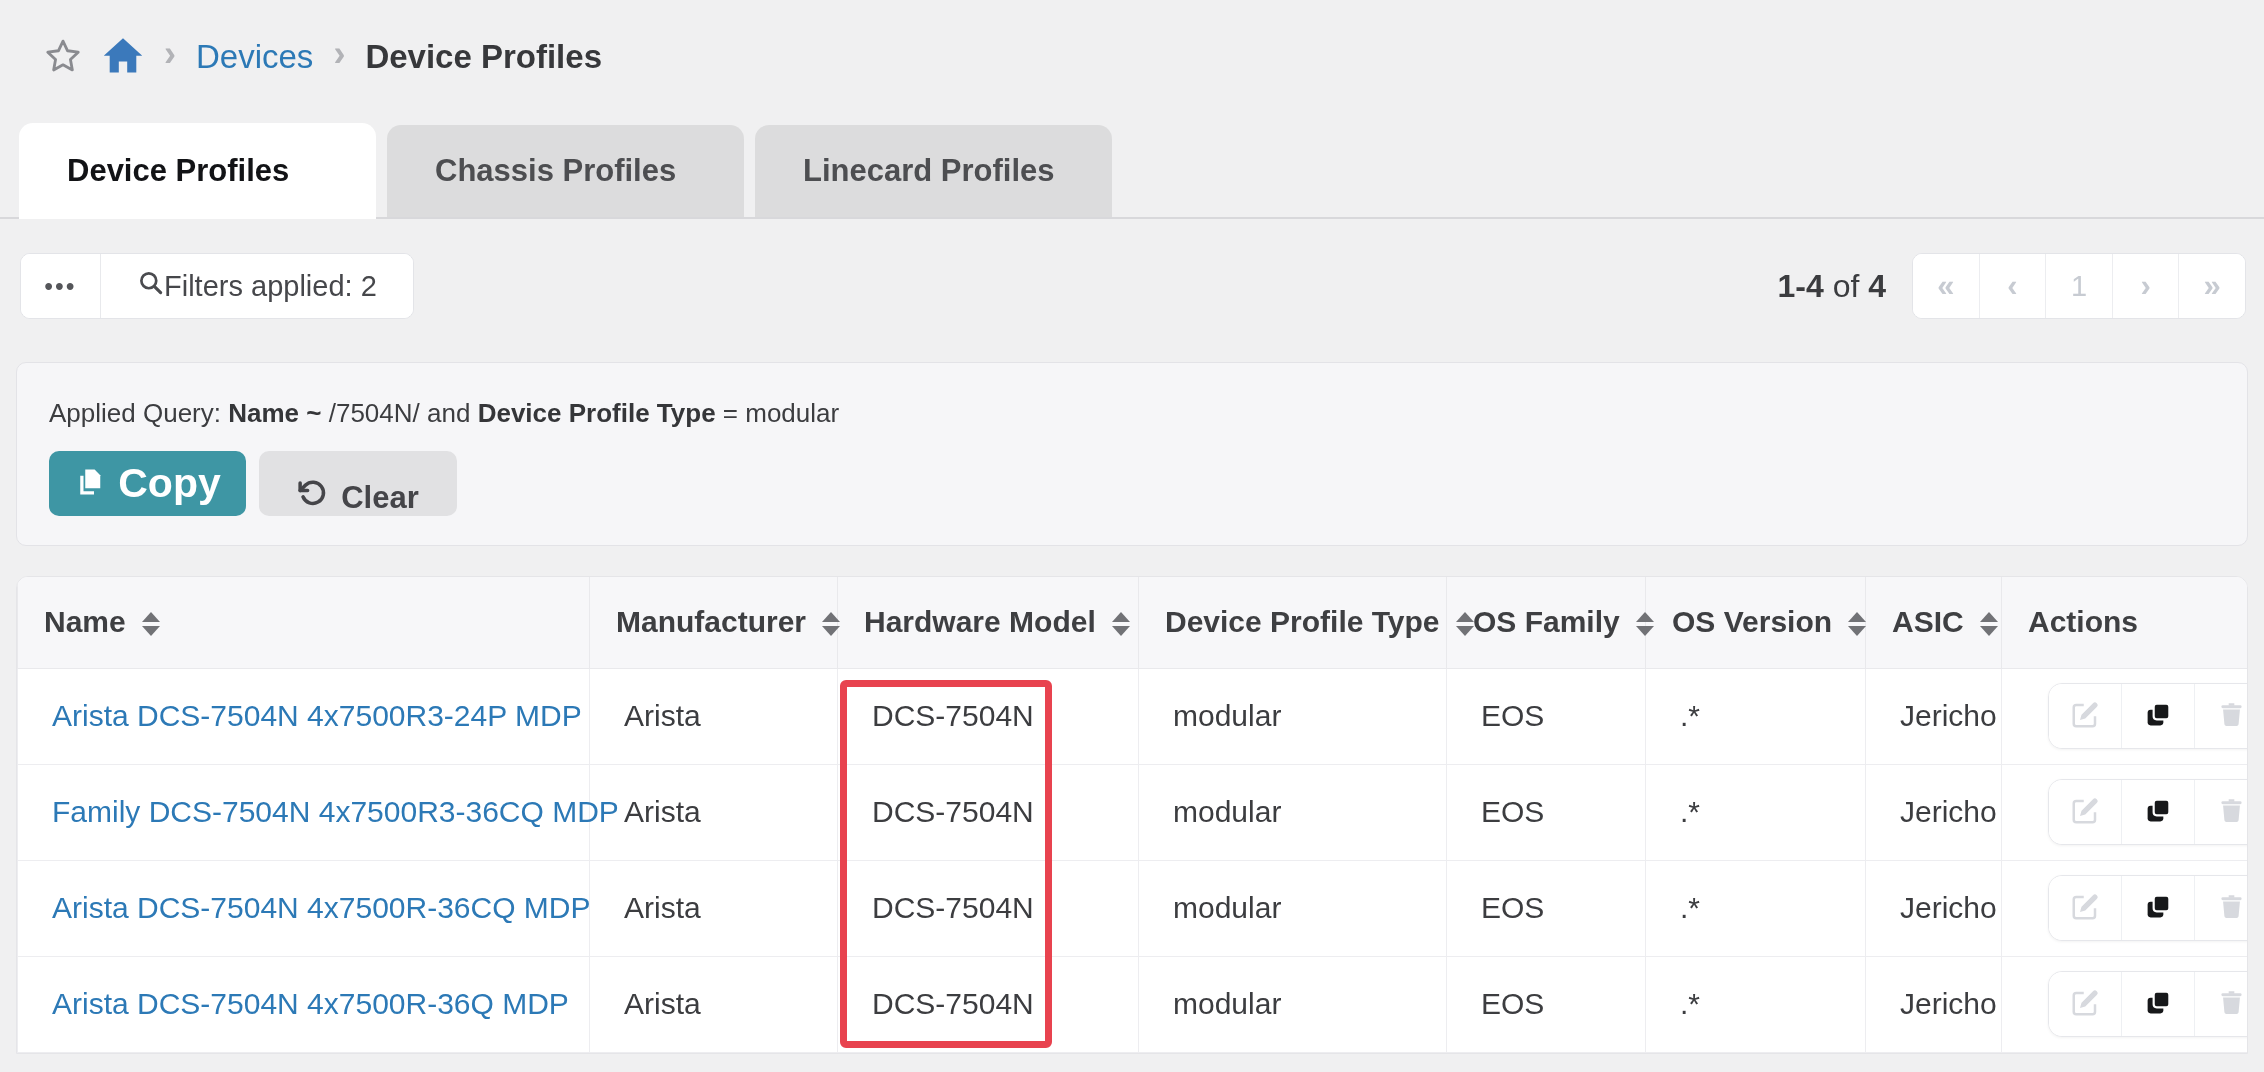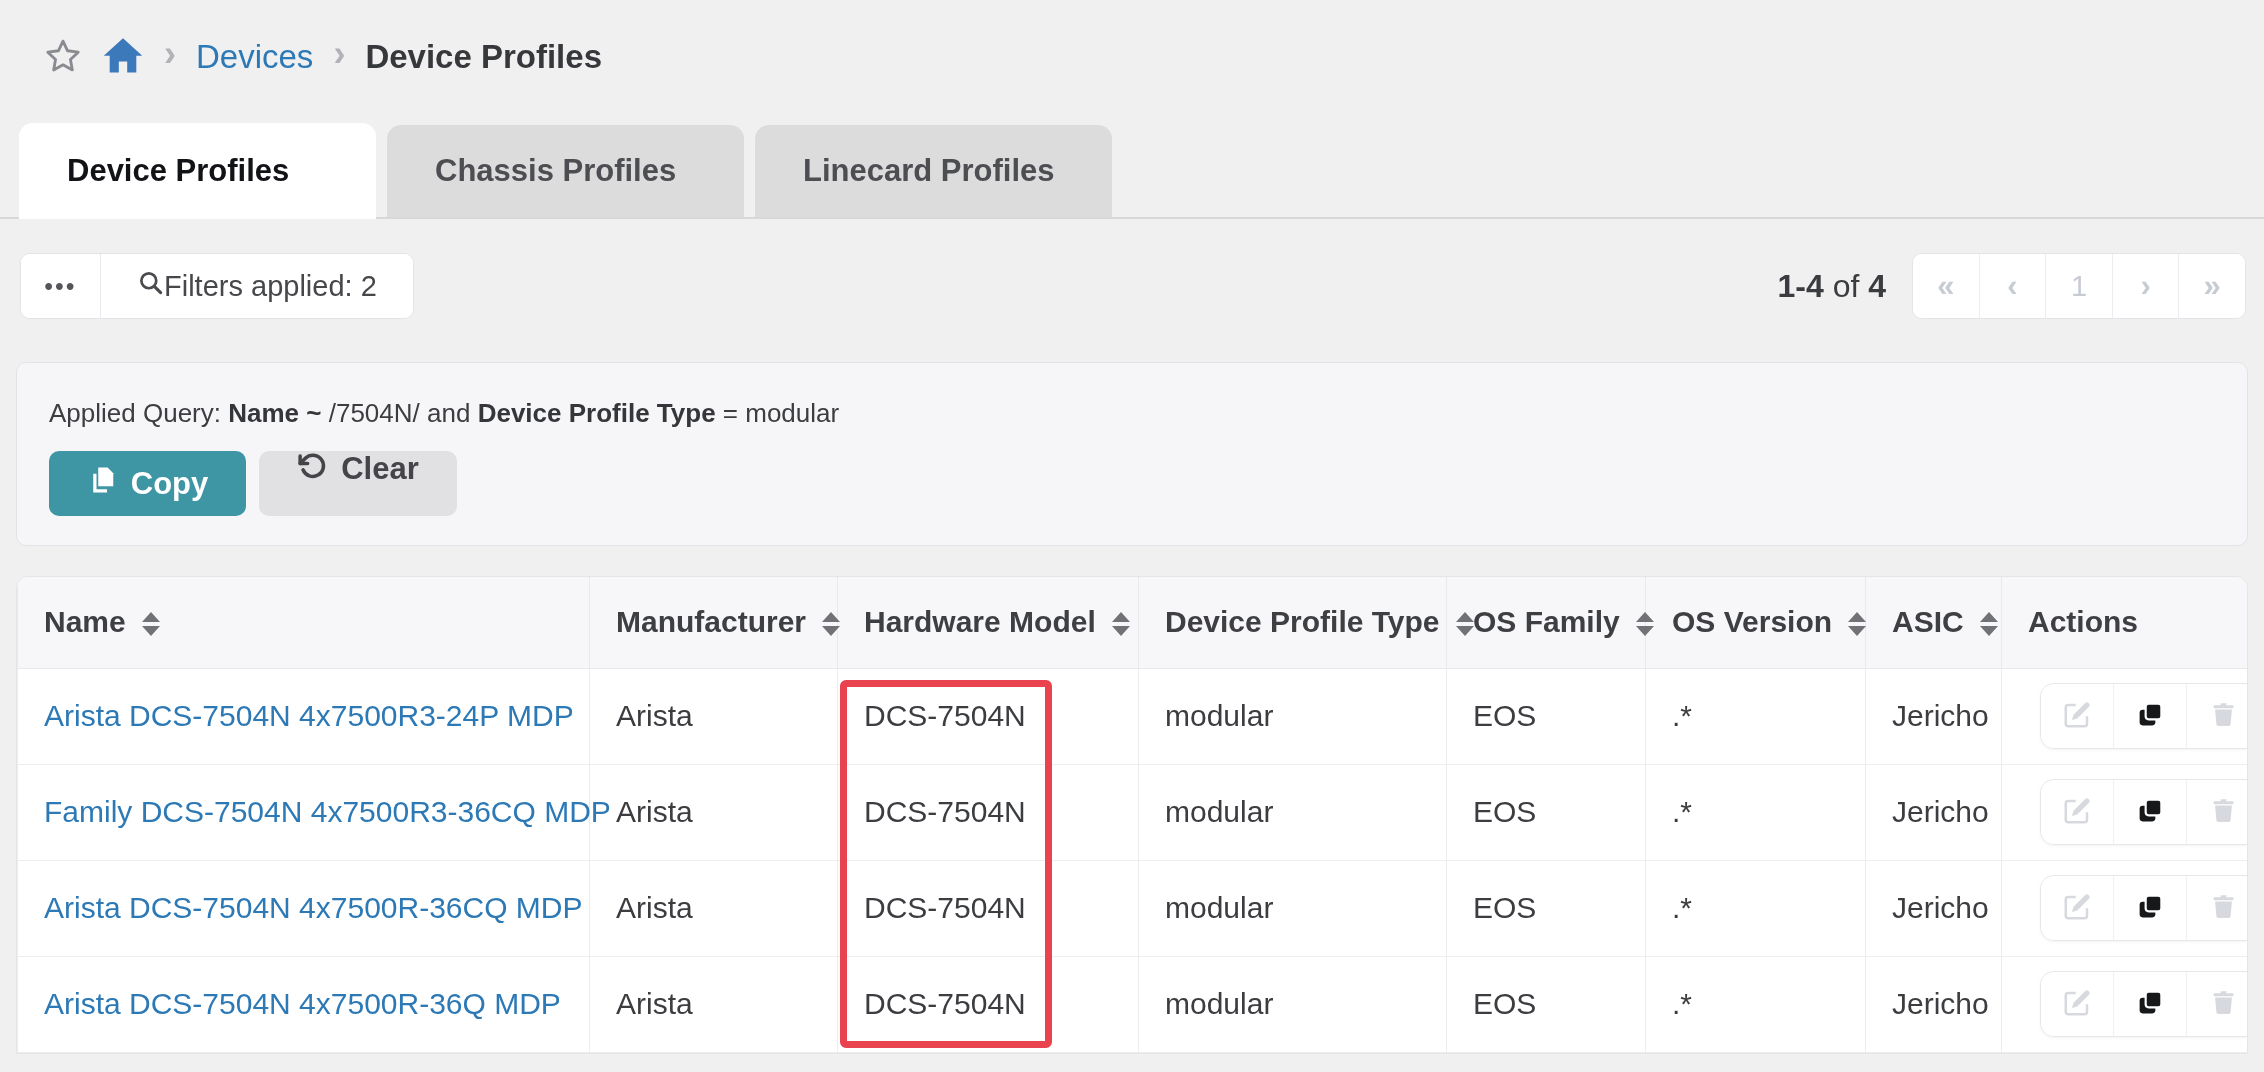--- a/index.html
+++ b/index.html
@@ -82,47 +82,47 @@
   
   .query-card{
     position:absolute; top:362px; left:16px; width:2232px; height:184px;
     background:#f6f6f8; border:1px solid #e3e3e7; border-radius:10px;
   }
   .query-text{ position:absolute; top:35px; left:32px; font-size:26px; color:#3c3d40; }
   .query-text b{ font-weight:bold; color:#353639; }
   .query-buttons{ position:absolute; top:88px; left:32px; display:flex; gap:13px; }
   .btn-copy{
     width:197px; height:65px; border:none; border-radius:10px;
-    background:#3e96a4; color:#fff; font-weight:bold; font-size:31px;
+    background:#3e96a4; color:#fff; font-weight:bold; font-size:41px;
     display:flex; align-items:center; justify-content:center; gap:14px;
     cursor:pointer; font-family:inherit;
   }
   .btn-clear{
     width:198px; height:65px; border:none; border-radius:10px;
     background:#e1e1e3; color:#454549; font-weight:bold; font-size:31px;
-    display:flex; align-items:flex-start; justify-content:center; gap:14px;
+    display:flex; align-items:flex-end; justify-content:center; gap:14px;
     cursor:pointer; font-family:inherit;
   }
 
   
   .table-card{
     position:absolute; top:576px; left:16px; width:2232px;
     background:#fff; border:1px solid #e5e5e8;
     border-radius:12px 12px 0 0; overflow:hidden;
   }
   table{ width:100%; border-collapse:collapse; table-layout:fixed; }
   th{
     height:91px; background:#f7f7f9; text-align:left;
     padding-left:26px; font-size:30px; font-weight:bold; color:#3e3f42;
     border:1px solid #e9e9ec; border-top:none;
     cursor:pointer; white-space:nowrap;
   }
   th.no-sort{ cursor:default; }
   td{
-    height:96px; padding-left:26px; font-size:30px; color:#3c3d40;
+    height:96px; padding-left:34px; font-size:30px; color:#3c3d40;
     border:1px solid #ededf0; background:#fff; white-space:nowrap;
   }
   td a{ color:#2c79b6; text-decoration:none; cursor:pointer; }
   .sort{ display:inline-flex; flex-direction:column; gap:4px; margin-left:16px; vertical-align:middle; }
   .sort i{ width:0; height:0; border-left:9px solid transparent; border-right:9px solid transparent; }
   .sort .up{ border-bottom:10px solid #717276; }
   .sort .dn{ border-top:10px solid #717276; }
 
   .action-group{
     display:inline-flex; height:66px; width:220px; margin-left:12px;

